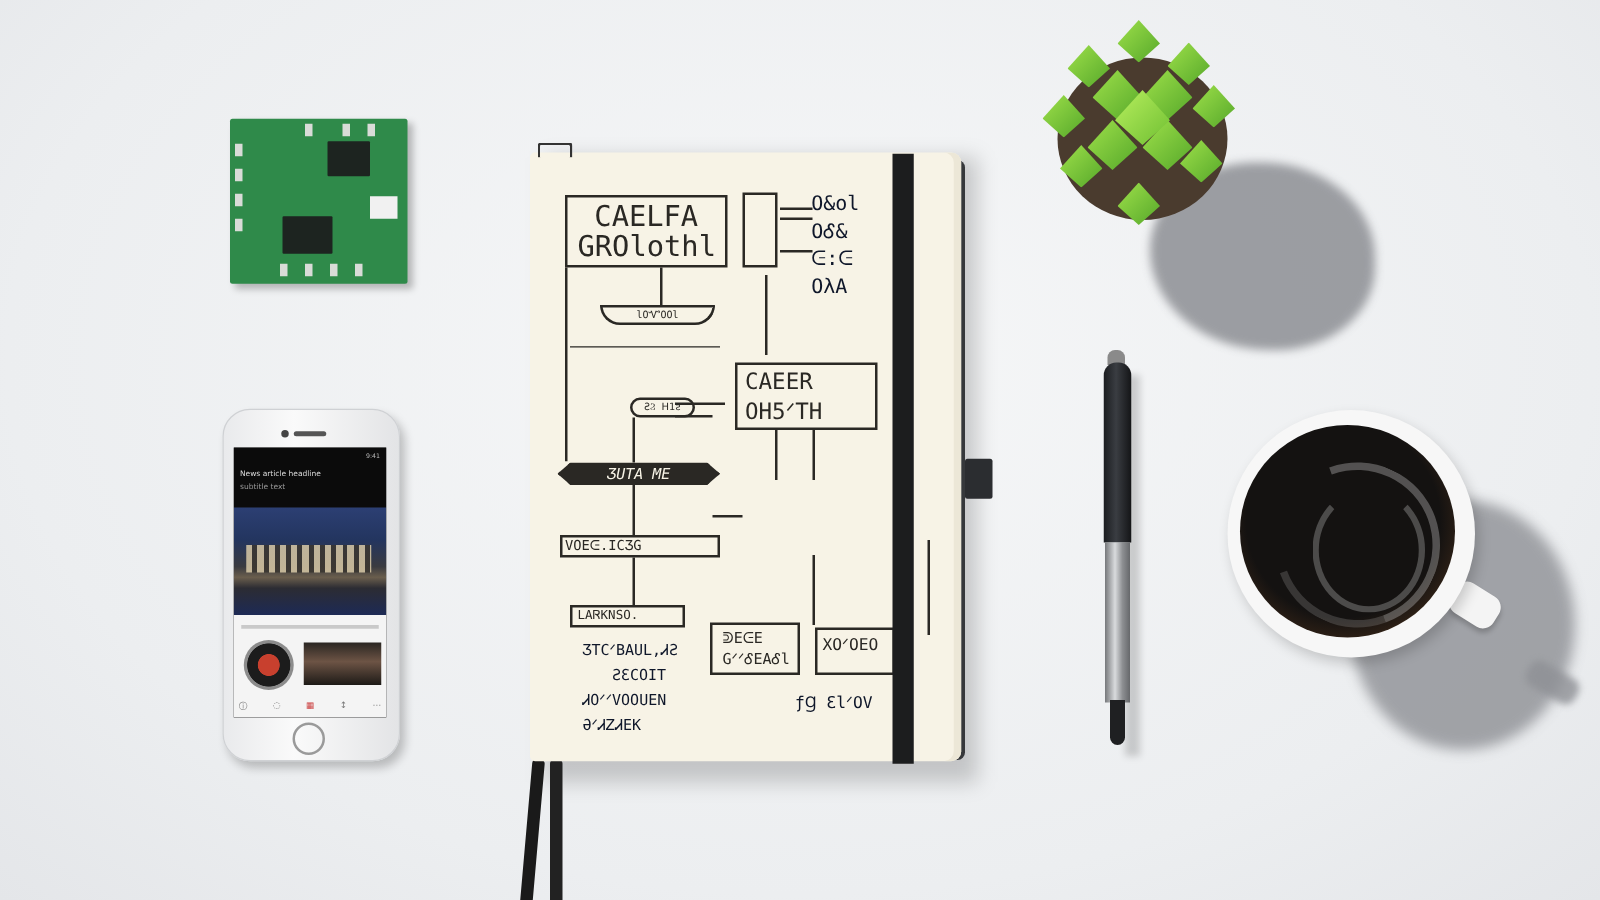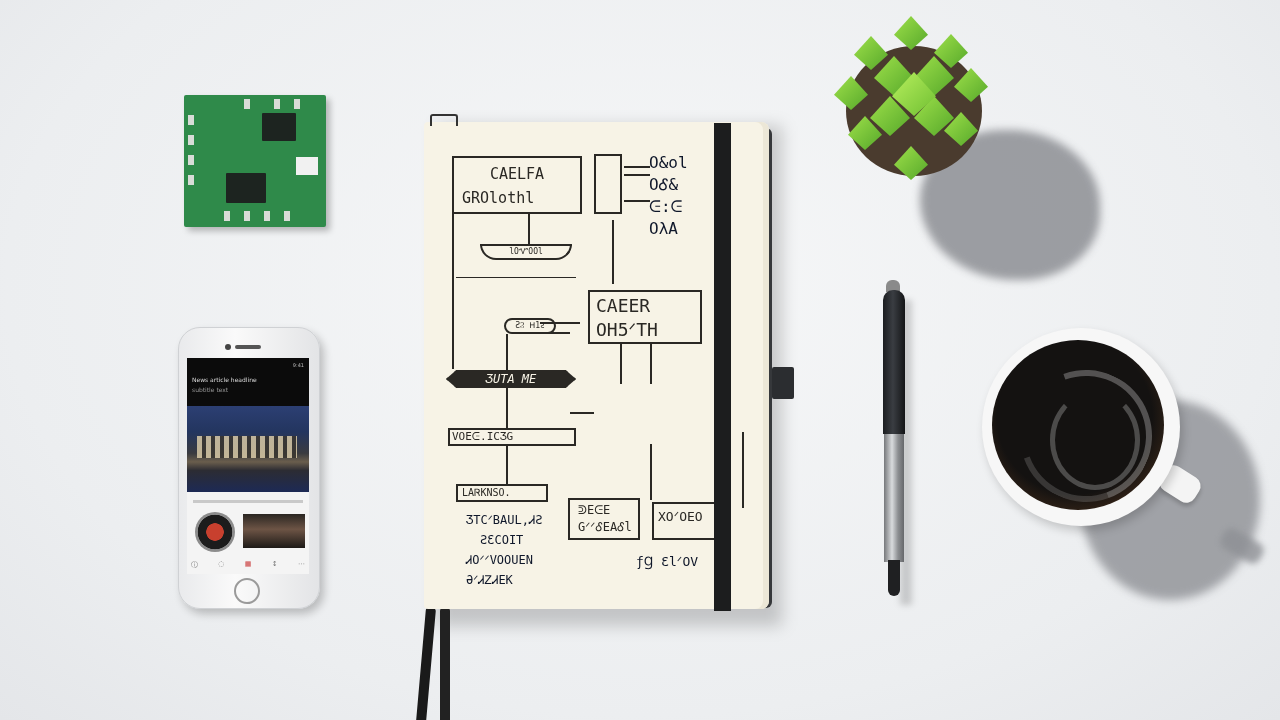--- a/index.html
+++ b/index.html
@@ -109,21 +109,21 @@
   </div>
   <div class="home"></div>
 </div>
 
 <div class="abs nb-shadow"></div>
 <div class="abs ribbon1"></div>
 <div class="abs ribbon2"></div>
 <div class="abs nb-cover"></div>
 <div class="abs notebook">
 
-  <div class="sk" style="left:28px;top:34px;width:130px;height:58px;padding:4px 8px;font-size:15px;line-height:24px;">
+  <div class="sk" style="left:28px;top:34px;width:130px;height:58px;padding:4px 8px;font-size:23px;line-height:24px;">
     <div style="text-align:center;">CAELFA</div>
     <div>GROlothl</div>
   </div>
   <div class="sk" style="left:170px;top:32px;width:28px;height:60px;"></div>
   <div class="sk-text" style="left:225px;top:30px;font-size:16px;line-height:22px;">
     <div>O&amp;ol</div>
     <div>OᎴ&amp;</div>
     <div>ᕮ:ᕮ</div>
     <div>OλA</div>
   </div>
@@ -151,21 +151,21 @@
   <div class="sk" style="left:22px;top:248px;width:130px;height:18px;clip-path:polygon(8% 0,92% 0,100% 50%,92% 100%,8% 100%,0 50%);font-size:12px;text-align:center;line-height:14px;background:#2a2824;font-style:italic;"><span style="color:#f7f3e6;">ƷUTA ME</span></div>
 
   <div class="line" style="left:146px;top:290px;width:24px;height:2px;"></div>
   <div class="line" style="left:82px;top:266px;width:2px;height:40px;"></div>
   <div class="sk" style="left:24px;top:306px;width:128px;height:18px;font-size:11px;line-height:14px;padding-left:2px;"><span>VOEᕮ.ICƷG</span></div>
   <div class="line" style="left:82px;top:324px;width:2px;height:38px;"></div>
   <div class="line" style="left:226px;top:322px;width:2px;height:56px;"></div>
   <div class="sk" style="left:32px;top:362px;width:92px;height:18px;font-size:10px;line-height:14px;padding-left:4px;"><span>LAᏒKNSO.</span></div>
   <div class="sk-text" style="left:42px;top:388px;font-size:12px;line-height:20px;">
     <div>ƷTCᐟBAUL,ᏗƧ</div>
-    <div style="padding-left:14px;">ƧƐCOIT</div>
+    <div style="padding-left:14px;text-align:center;">ƧƐCOIT</div>
     <div>ᏗOᐟᐟVOOUEN</div>
     <div>ƏᐟᏗᏃᏗEK</div>
   </div>
   <div class="sk" style="left:144px;top:376px;width:72px;height:42px;font-size:12px;line-height:17px;padding:2px 8px;">
     <div>ᕲEᕮE</div>
     <div>GᐟᐟᎴEAᎴl</div>
   </div>
   <div class="sk" style="left:228px;top:380px;width:64px;height:38px;font-size:13px;line-height:26px;padding-left:4px;"><span>XOᐟOEO</span></div>
   <div class="sk-text" style="left:212px;top:430px;font-size:13px;">ƒꞬ ƐlᐟOV</div>
   <div class="line" style="left:318px;top:310px;width:2px;height:76px;"></div>

